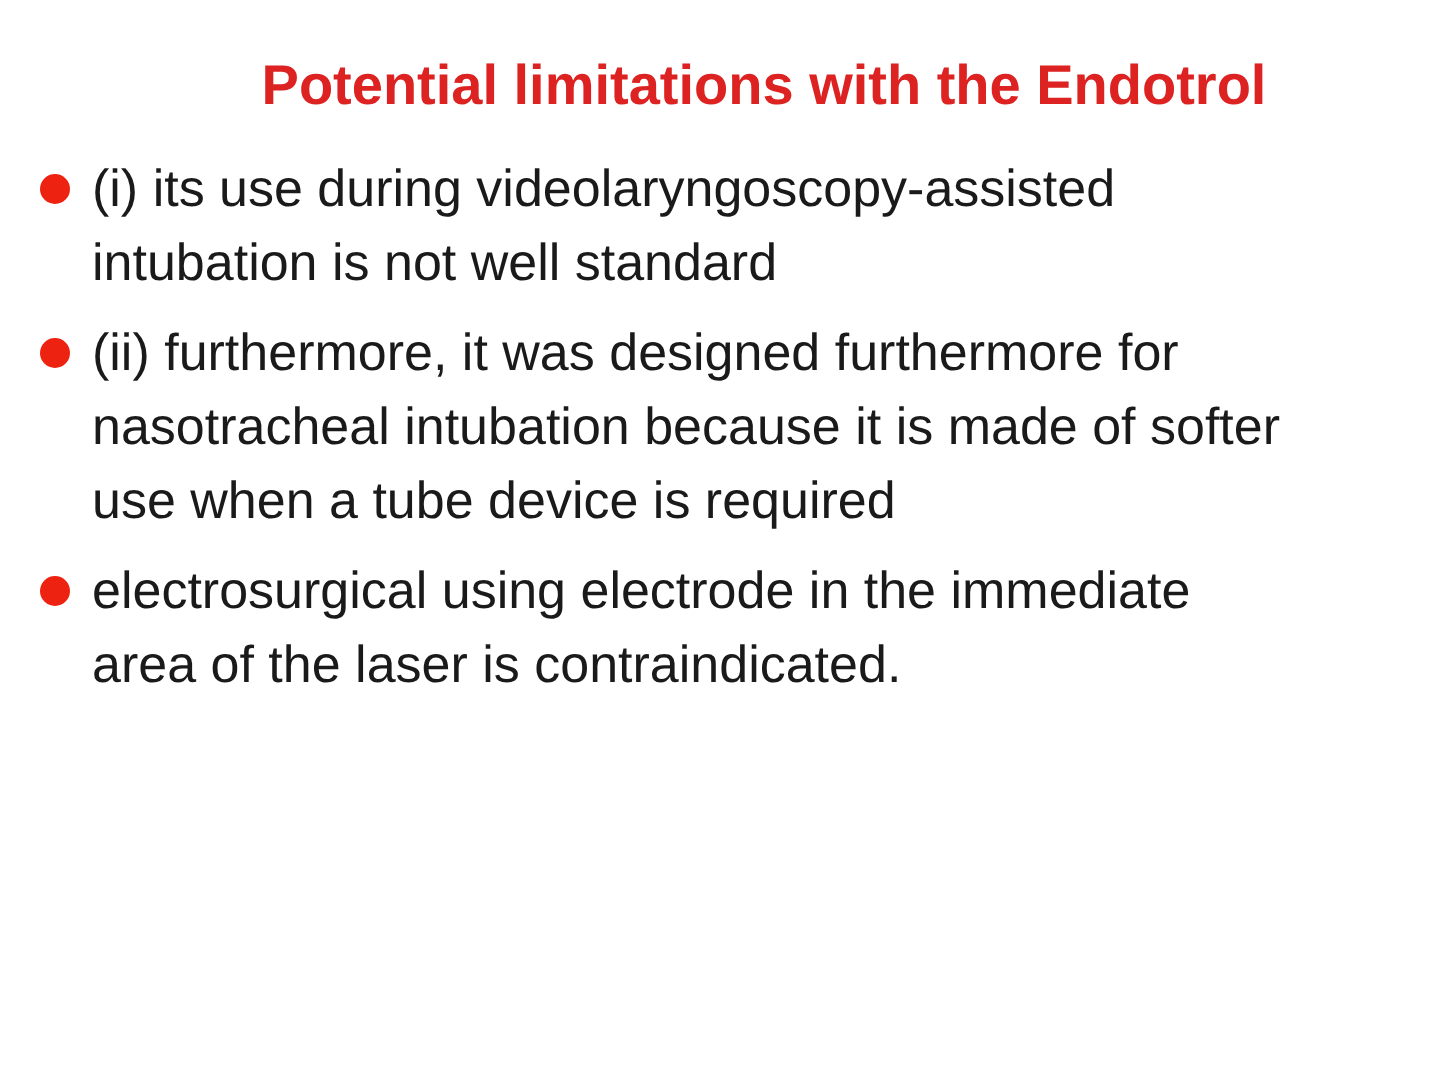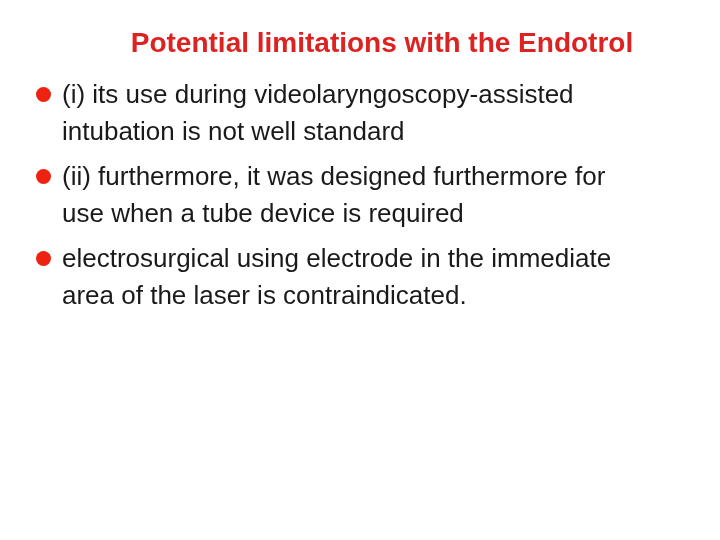--- a/index.html
+++ b/index.html
@@ -26,21 +26,21 @@
     margin-top: 27px;
     text-align: center;
     font-size: 28px;
     font-weight: bold;
     letter-spacing: 0px;
     color: var(--color-title);
     padding-left: 44px;
   }
   .bullet-list {
     margin-top: 17px;
-    padding-left: 36px;
+    padding-left: 20px;
     padding-right: 4px;
   }
   .bullet-item {
     position: relative;
     padding-left: 26px;   
     margin-bottom: 8px;
   }
   .bullet-dot {
     position: absolute;
     left: 0;
@@ -71,20 +71,21 @@
       <div class="bullet-text">
         <div class="bullet-line">(i) its use during videolaryngoscopy-assisted</div>
         <div class="bullet-line">intubation is not well standard</div>
       </div>
     </div>
 
     <div class="bullet-item">
       <span class="bullet-dot"></span>
       <div class="bullet-text">
         <div class="bullet-line">(ii) furthermore, it was designed furthermore for</div>
+        <div class="bullet-line">nasotracheal intubation because it is made of softer</div>
         <div class="bullet-line">use when a tube device is required</div>
       </div>
     </div>
 
     <div class="bullet-item">
       <span class="bullet-dot"></span>
       <div class="bullet-text">
         <div class="bullet-line">electrosurgical using electrode in the immediate</div>
         <div class="bullet-line">area of the laser is contraindicated.</div>
       </div>

